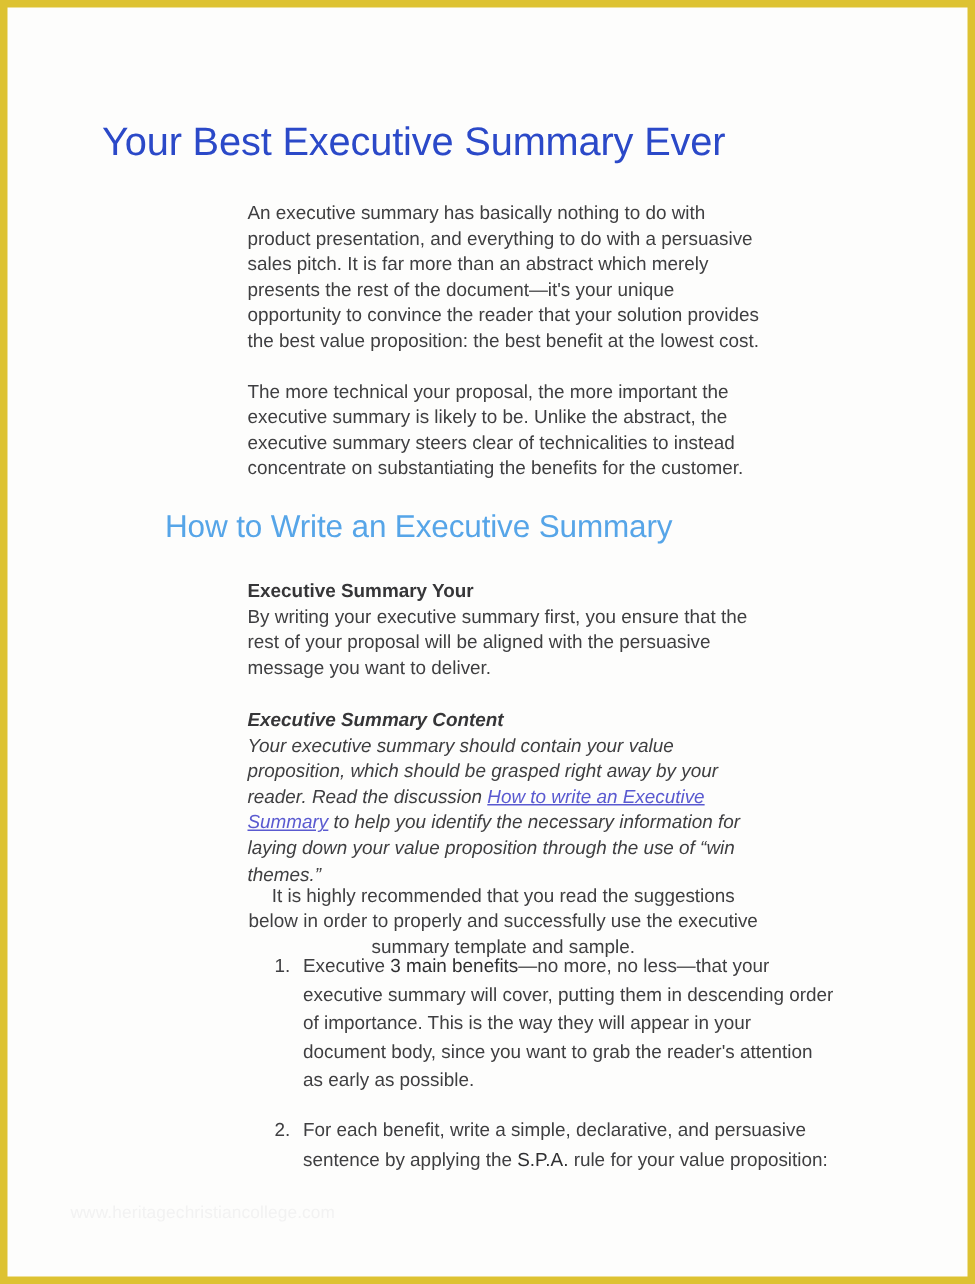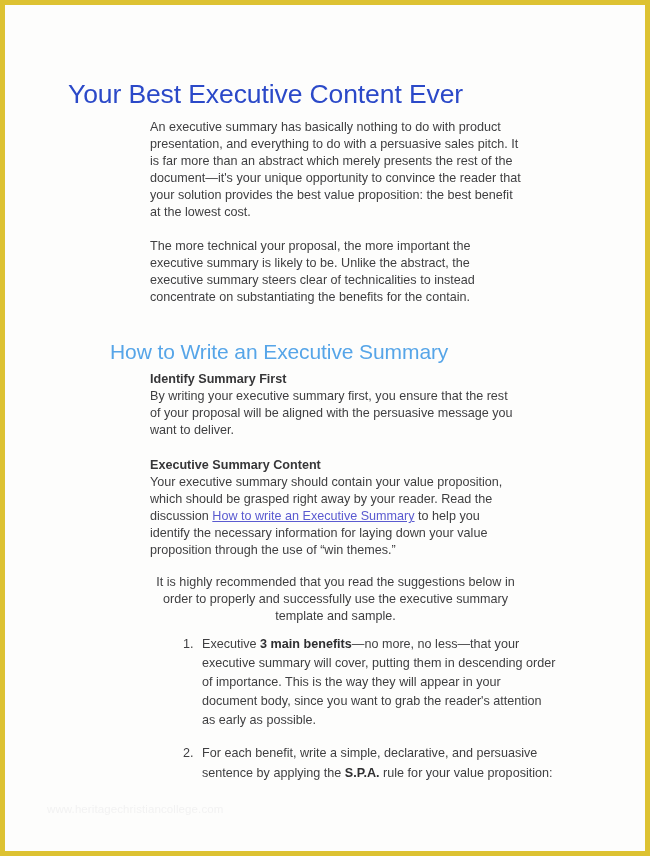--- a/index.html
+++ b/index.html
@@ -83,38 +83,38 @@
 
   .body-col {
     position: absolute;
     left: 143px;
     width: 375px;
     font-size: 12.6px;
     line-height: 17.1px;
     color: #3f3f41;
   }
 
-  .para { margin: 2px; }
+  .para { margin: 17px; }
 
   .sub-head {
     font-weight: bold;
     color: #363638;
   }
 
-  b, strong { font-weight: bold; color: #2f2f31; text-align: right; }
+  b, strong { font-weight: normal; color: #2f2f31; text-align: right; }
 
   a.doc-link {
     color: #5a5ad0;
     text-decoration: underline;
   }
 
   .p1 { top: 112px; }
   .p2 { top: 231px; }
   .blk1 { top: 364px; }
-  .blk2 { top: 450px; }
+  .blk2 { top: 450px; font-style: italic; }
   .p3 { top: 567px; text-align: center; }
 
   ol.num-list {
     position: absolute;
     left: 163px;
     top: 630px;
     width: 360px;
     margin: 0;
     padding: 0 0 0 29px;
     font-size: 12.6px;
@@ -146,35 +146,35 @@
 
 <div class="page-frame">
 
   <div class="border-top"></div>
   <div class="border-left"></div>
   <div class="border-right"></div>
   <div class="border-bottom"></div>
 
   <div class="page-sheet">
 
-    <h1 class="doc-title">Your Best Executive Content Ever</h1>
+    <h1 class="doc-title">Your Best Executive Summary Ever</h1>
 
     <div class="body-col p1">
       <p class="para">An executive summary has basically nothing to do with product presentation, and everything to do with a persuasive sales pitch. It is far more than an abstract which merely presents the rest of the document—it's your unique opportunity to convince the reader that your solution provides the best value proposition: the best benefit at the lowest cost.</p>
     </div>
 
     <div class="body-col p2">
-      <p class="para">The more technical your proposal, the more important the executive summary is likely to be. Unlike the abstract, the executive summary steers clear of technicalities to instead concentrate on substantiating the benefits for the contain.</p>
+      <p class="para">The more technical your proposal, the more important the executive summary is likely to be. Unlike the abstract, the executive summary steers clear of technicalities to instead concentrate on substantiating the benefits for the customer.</p>
     </div>
 
     <h2 class="section-heading">How to Write an Executive Summary</h2>
 
     <div class="body-col blk1">
       <p class="para">
-        <span class="sub-head">Identify Summary First</span><br>
+        <span class="sub-head">Executive Summary Your</span><br>
         <span>By writing your executive summary first, you ensure that the rest of your proposal will be aligned with the persuasive message you want to deliver.</span>
       </p>
     </div>
 
     <div class="body-col blk2">
       <p class="para">
         <span class="sub-head">Executive Summary Content</span><br>
         <span>Your executive summary should contain your value proposition, which should be grasped right away by your reader. Read the discussion </span><a class="doc-link" href="#">How to write an Executive Summary</a><span> to help you identify the necessary information for laying down your value proposition through the use of “win themes.”</span>
       </p>
     </div>

